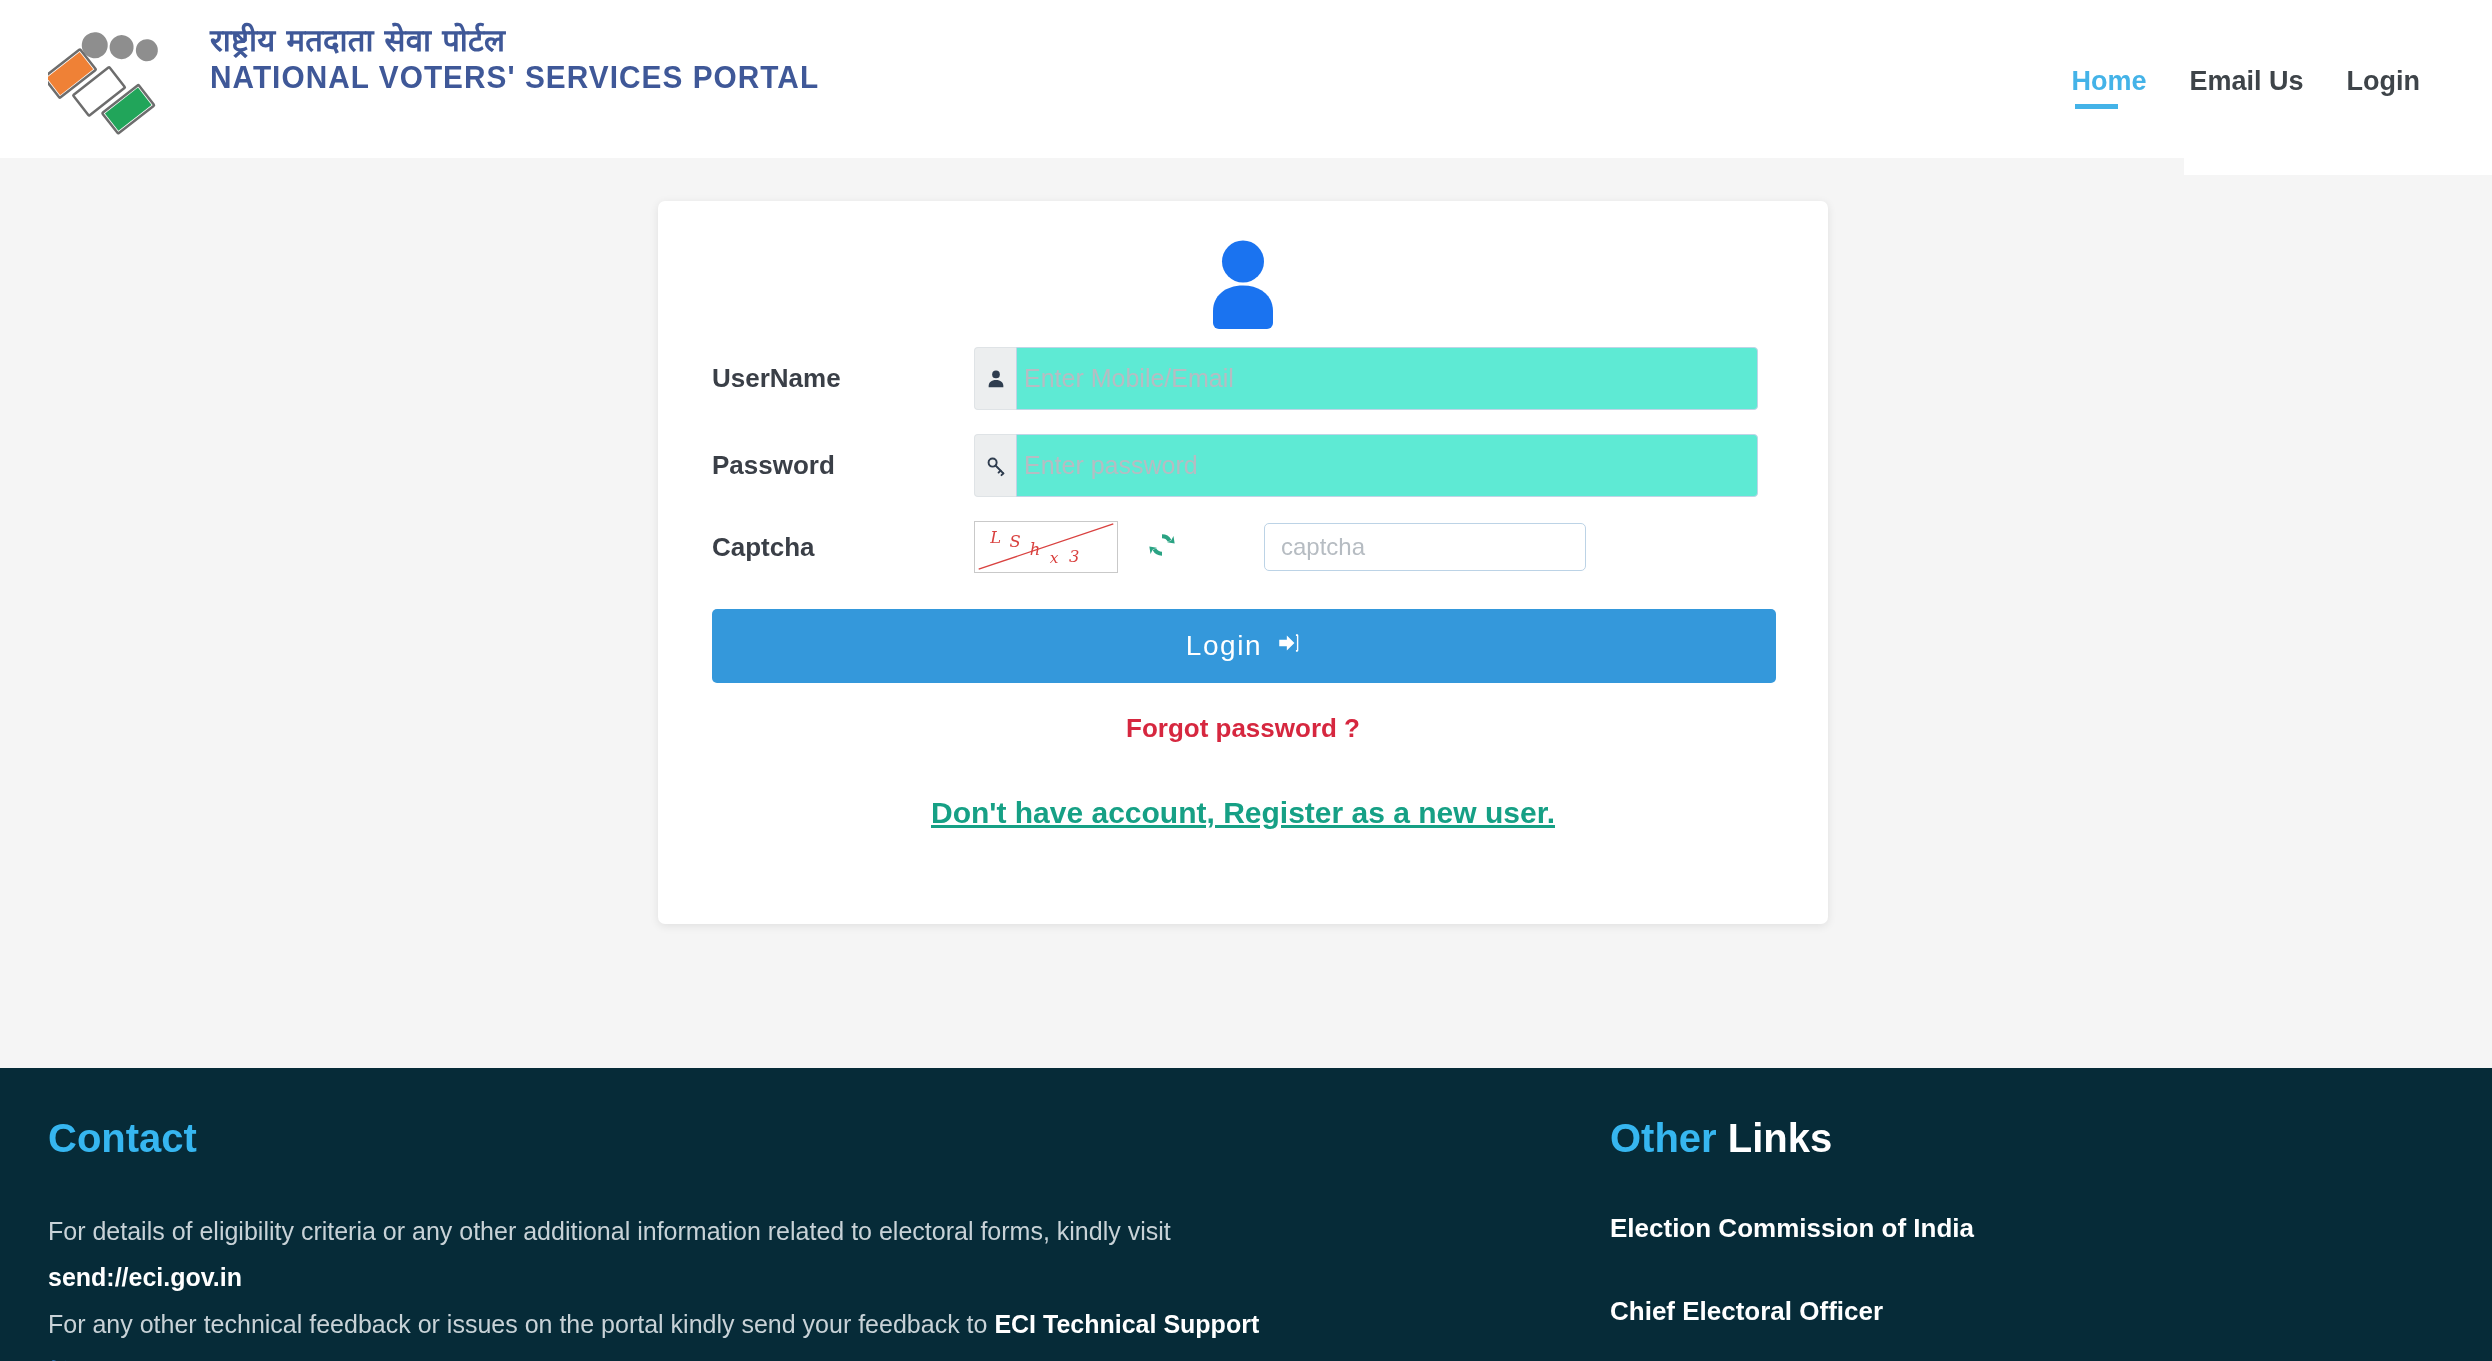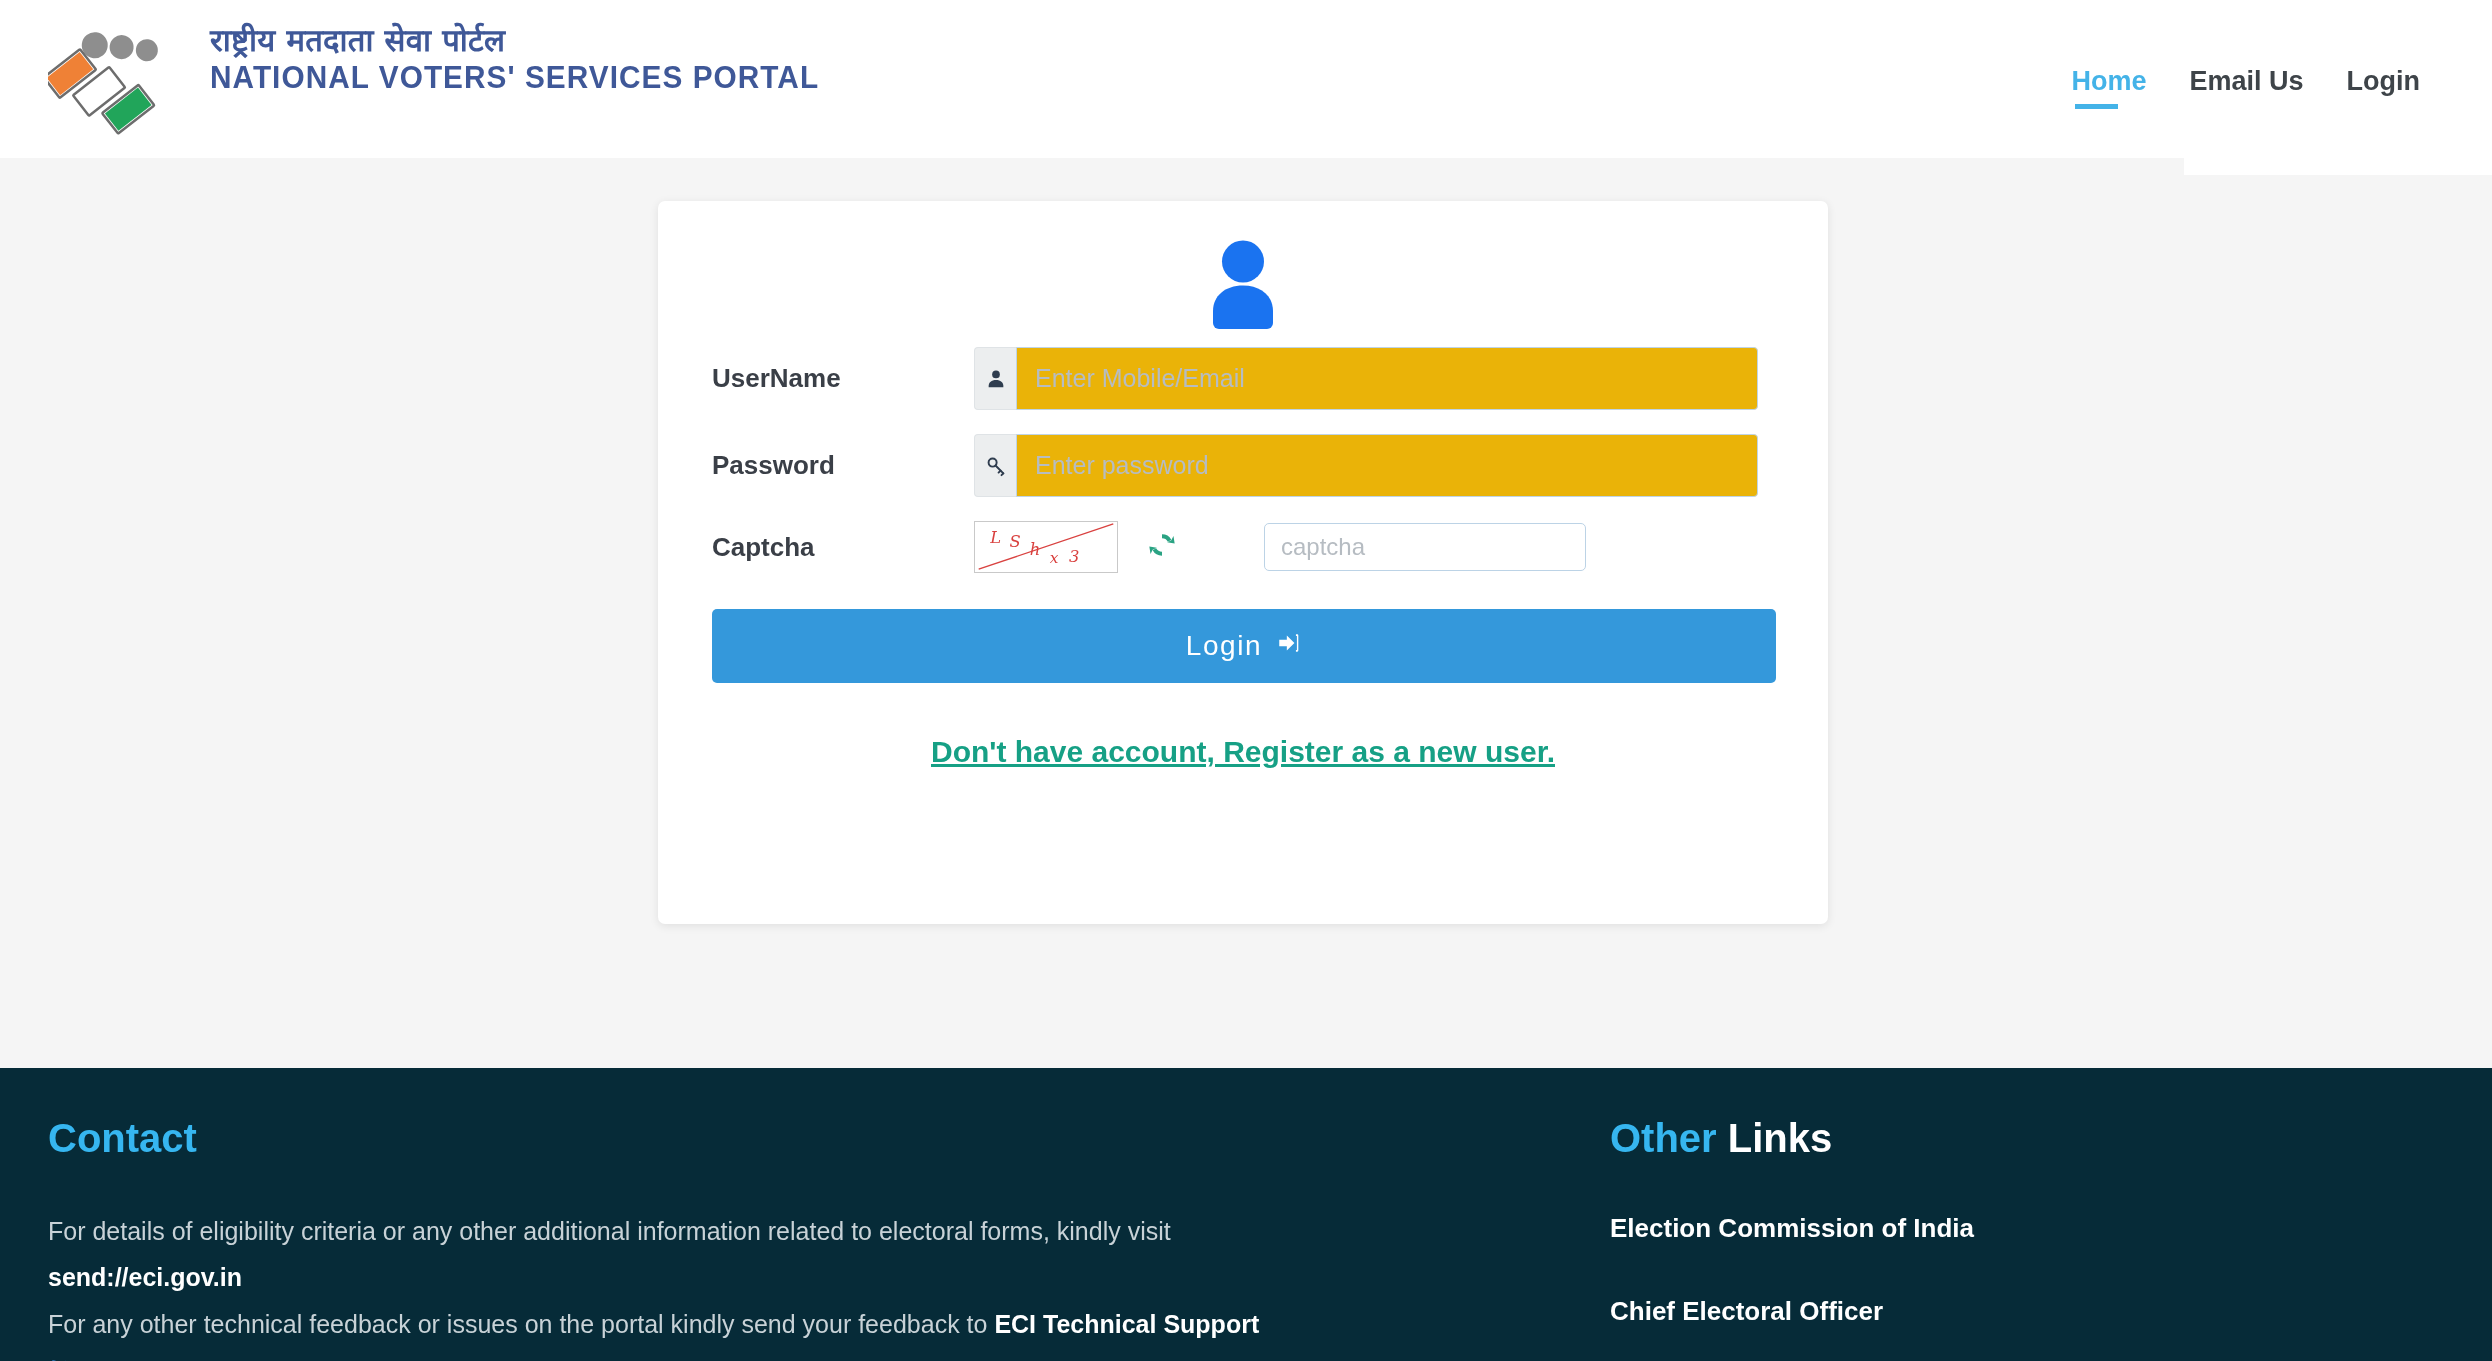--- a/index.html
+++ b/index.html
@@ -98,25 +98,25 @@
     border: 1px solid #dfe3e6;
     border-right: none;
     border-radius: 4px 0 0 4px;
     display: flex; align-items: center; justify-content: center;
   }
   .input-prefix svg { width: 22px; height: 22px; }
   .text-input {
     flex: 1 1 auto;
     border: 1px solid #bfd4e6;
     border-radius: 0 4px 4px 0;
-    background: #eab308;
+    background: #5eead4;
     font-family: "Liberation Sans", sans-serif;
     font-size: 25px;
     color: #444;
-    padding: 0 18px;
+    padding: 0 7px;
     outline: none;
   }
   .text-input::placeholder { color: #b6bcc2; }
 
   
   .captcha-row { margin-bottom: 28px; }
   .captcha-box {
     width: 144px; height: 52px;
     border: 1px solid #c9c9c9;
     background: #ffffff;
@@ -322,20 +322,21 @@
         <button class="login-btn">
           <span>Login</span>
           <span>
             <svg viewBox="0 0 24 24" xmlns="http://www.w3.org/2000/svg" fill="#ffffff">
               <path d="M10 5l7 7-7 7v-4H3v-6h7V5z"></path>
               <path d="M18.4 4h1.2a1 1 0 0 1 1 1v14a1 1 0 0 1-1 1h-1.2v-1.6h.9V5.6h-.9V4z"></path>
             </svg>
           </span>
         </button>
 
+        <a class="forgot-link" href="#">Forgot password ?</a>
         <a class="register-link" href="#">Don't have account, Register as a new user.</a>
       </div>
     </div>
   </div>
 
   <div class="footer">
     <div class="footer-cols">
 
       <div class="footer-col-left">
         <div class="footer-h">Contact</div>

